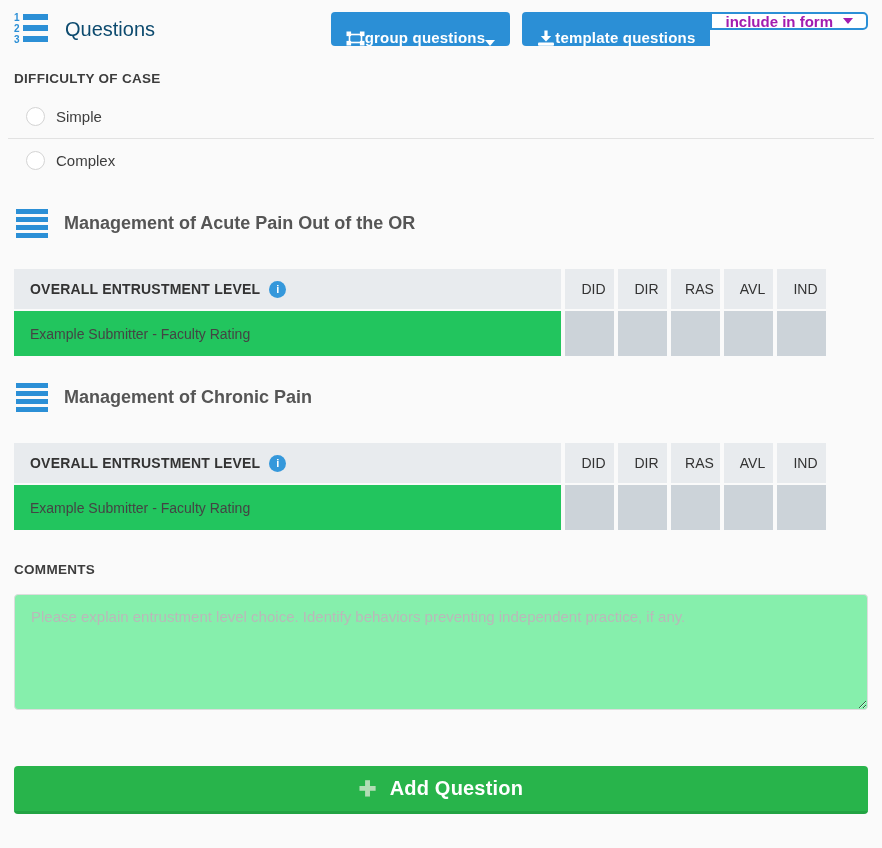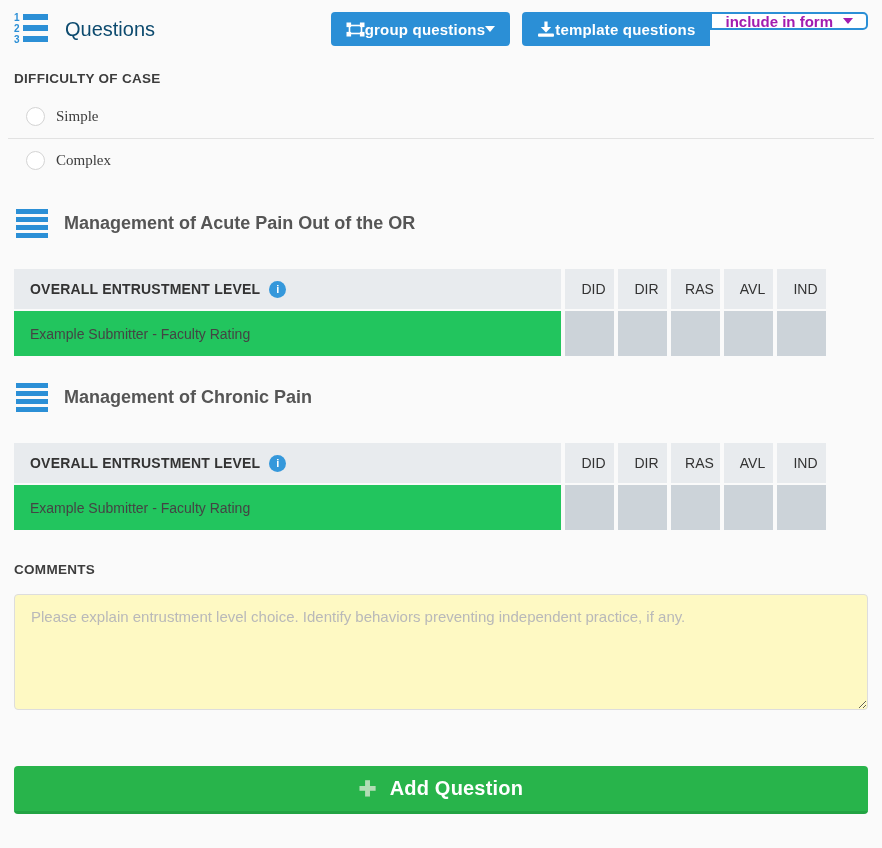--- a/index.html
+++ b/index.html
@@ -12,21 +12,21 @@
   }
   .container { padding: 0 14px; }
 
   
   .topbar { display: flex; align-items: center; padding-top: 11px; height: 47px; }
   .icon-list-ol { width: 34px; height: 34px; flex: 0 0 auto; }
   .topbar-title { font-size: 20px; color: #0c4a6e; margin-left: 17px; }
 
   .btn-blue {
     height: 34px; background: #2b8fd6; color: #fff; border: none; cursor: pointer;
-    border-radius: 4px; display: flex; align-items: center; 
+    border-radius: 4px; display: flex; align-items: flex-end; 
     font-family: inherit; font-weight: 700; font-size: 15px; padding: 0 15px;
     letter-spacing: 0.2px;
   }
   .btn-group-questions { margin-left: auto; }
   .btn-group { display: flex; margin-left: 12px; }
   .btn-group .seg-blue { border-radius: 4px 0 0 4px; }
   .seg-white {
     height: 18px; background: #fff; color: #a21caf; cursor: pointer;
     border: 2px solid #2b8fd6; border-radius: 0 5px 5px 0;
     display: flex; align-items: center; gap: 10px; padding: 0 13px;
@@ -38,21 +38,21 @@
     border-top: 6px solid currentColor;
   }
 
   
   .section-label {
     margin-top: 24px; font-size: 13.5px; font-weight: 700; color: #3d3d3d;
     letter-spacing: 0.3px;
   }
 
   
-  .radio-list { margin-top: 9px; font-family: Liberation Serif, serif; }
+  .radio-list { margin-top: 9px; }
   .radio-row { display: flex; align-items: center; height: 43px; padding-left: 12px;
                font-size: 15px; color: #3d3d3d; cursor: pointer; }
   .radio-circle {
     width: 19px; height: 19px; border-radius: 50%;
     border: 1px solid #d4d4d4; background: #fff; margin-right: 11px; flex: 0 0 auto;
   }
   .divider { height: 1px; background: #e2e2e2; margin: 0 -6px; }
 
   
   .question-section { margin-top: 26px; }
@@ -75,21 +75,21 @@
   .info-i {
     width: 17px; height: 17px; border-radius: 50%; background: #3598db; color: #fff;
     font-size: 11px; font-weight: 700; display: inline-flex; align-items: center;
     justify-content: center; margin-left: 9px; cursor: pointer; font-style: normal;
   }
 
   
   .comments-label { margin-top: 32px; }
   .comments-box {
     margin-top: 17px; width: 100%; height: 116px; display: block;
-    border: 1px solid #ddd; border-radius: 4px; background: #fef9c3;
+    border: 1px solid #ddd; border-radius: 4px; background: #86efac;
     padding: 13px 16px; font-family: inherit; font-size: 15px; color: #555;
     resize: both;
   }
   .comments-box::placeholder { color: #b9b9b9; }
 
   
   .add-btn {
     margin-top: 56px; width: 100%; height: 48px; cursor: pointer;
     background: #28b44b; border: none; border-bottom: 3px solid #22a343;
     border-radius: 4px; color: #fff;

